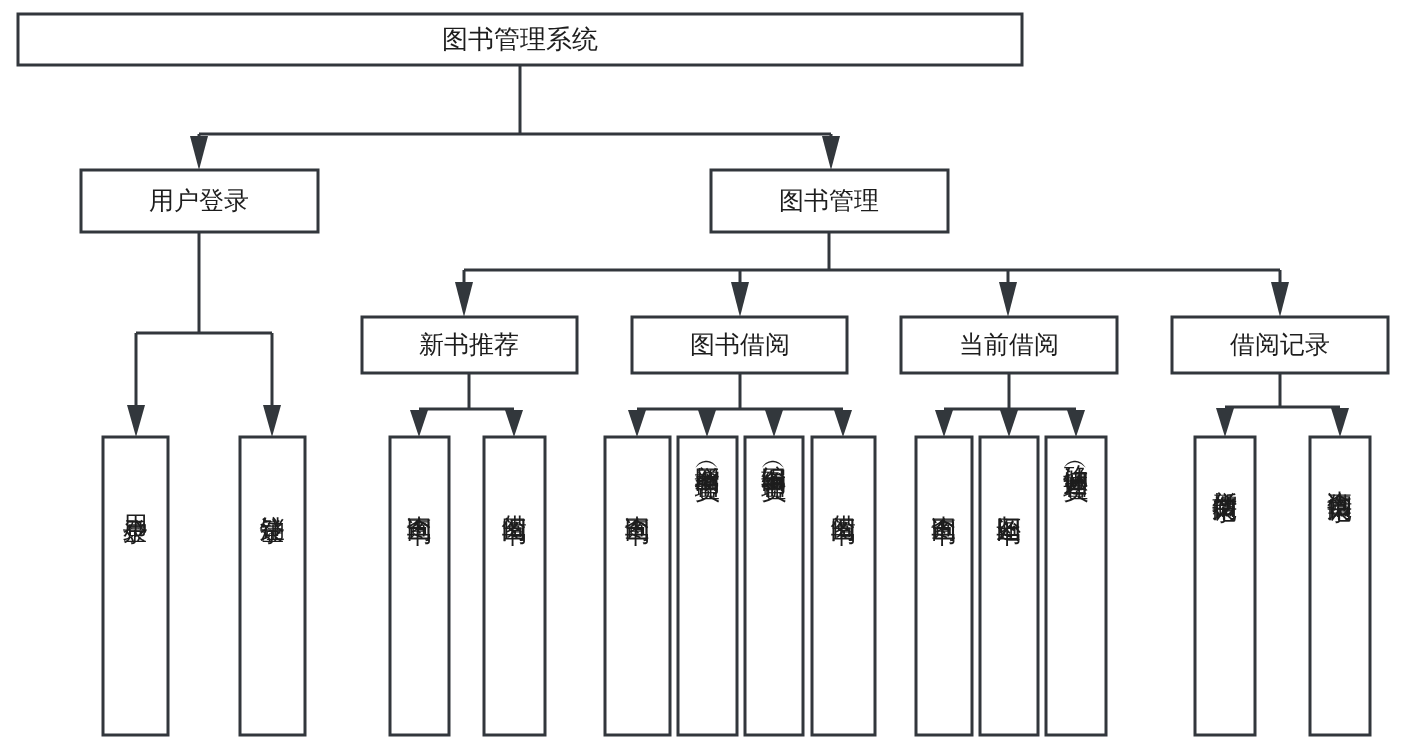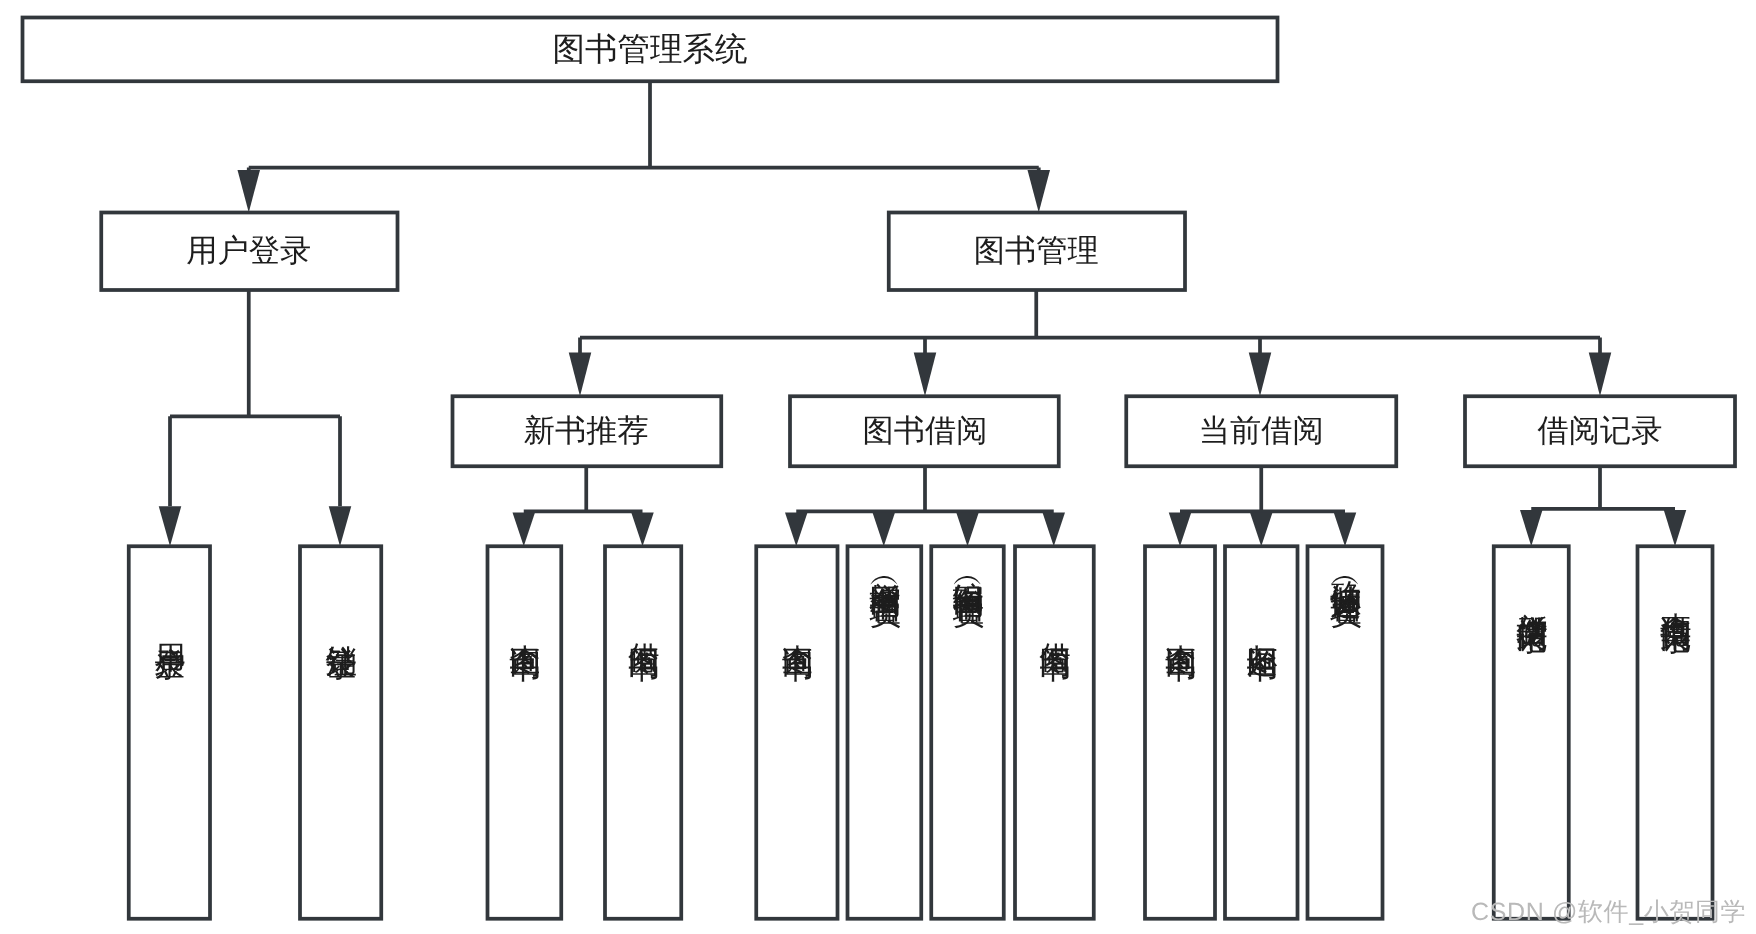--- a/index.html
+++ b/index.html
@@ -234,15 +234,14 @@
   <div class="leaf-label-wrap" style="left:1046px; top:437px; width:60px; height:298px;">
     <span class="leaf-label" style="margin-top:8px;">确认归还（管理员）</span>
   </div>
   <div class="leaf-label-wrap" style="left:1195px; top:437px; width:60px; height:298px;">
     <span class="leaf-label" style="margin-top:33px;">新增借阅记录</span>
   </div>
   <div class="leaf-label-wrap" style="left:1310px; top:437px; width:60px; height:298px;">
     <span class="leaf-label" style="margin-top:33px;">查询借阅记录</span>
   </div>
 
-  <div class="watermark">CSDN @软件_小贺同学</div>
 
 </div>
 
 </body></html>

